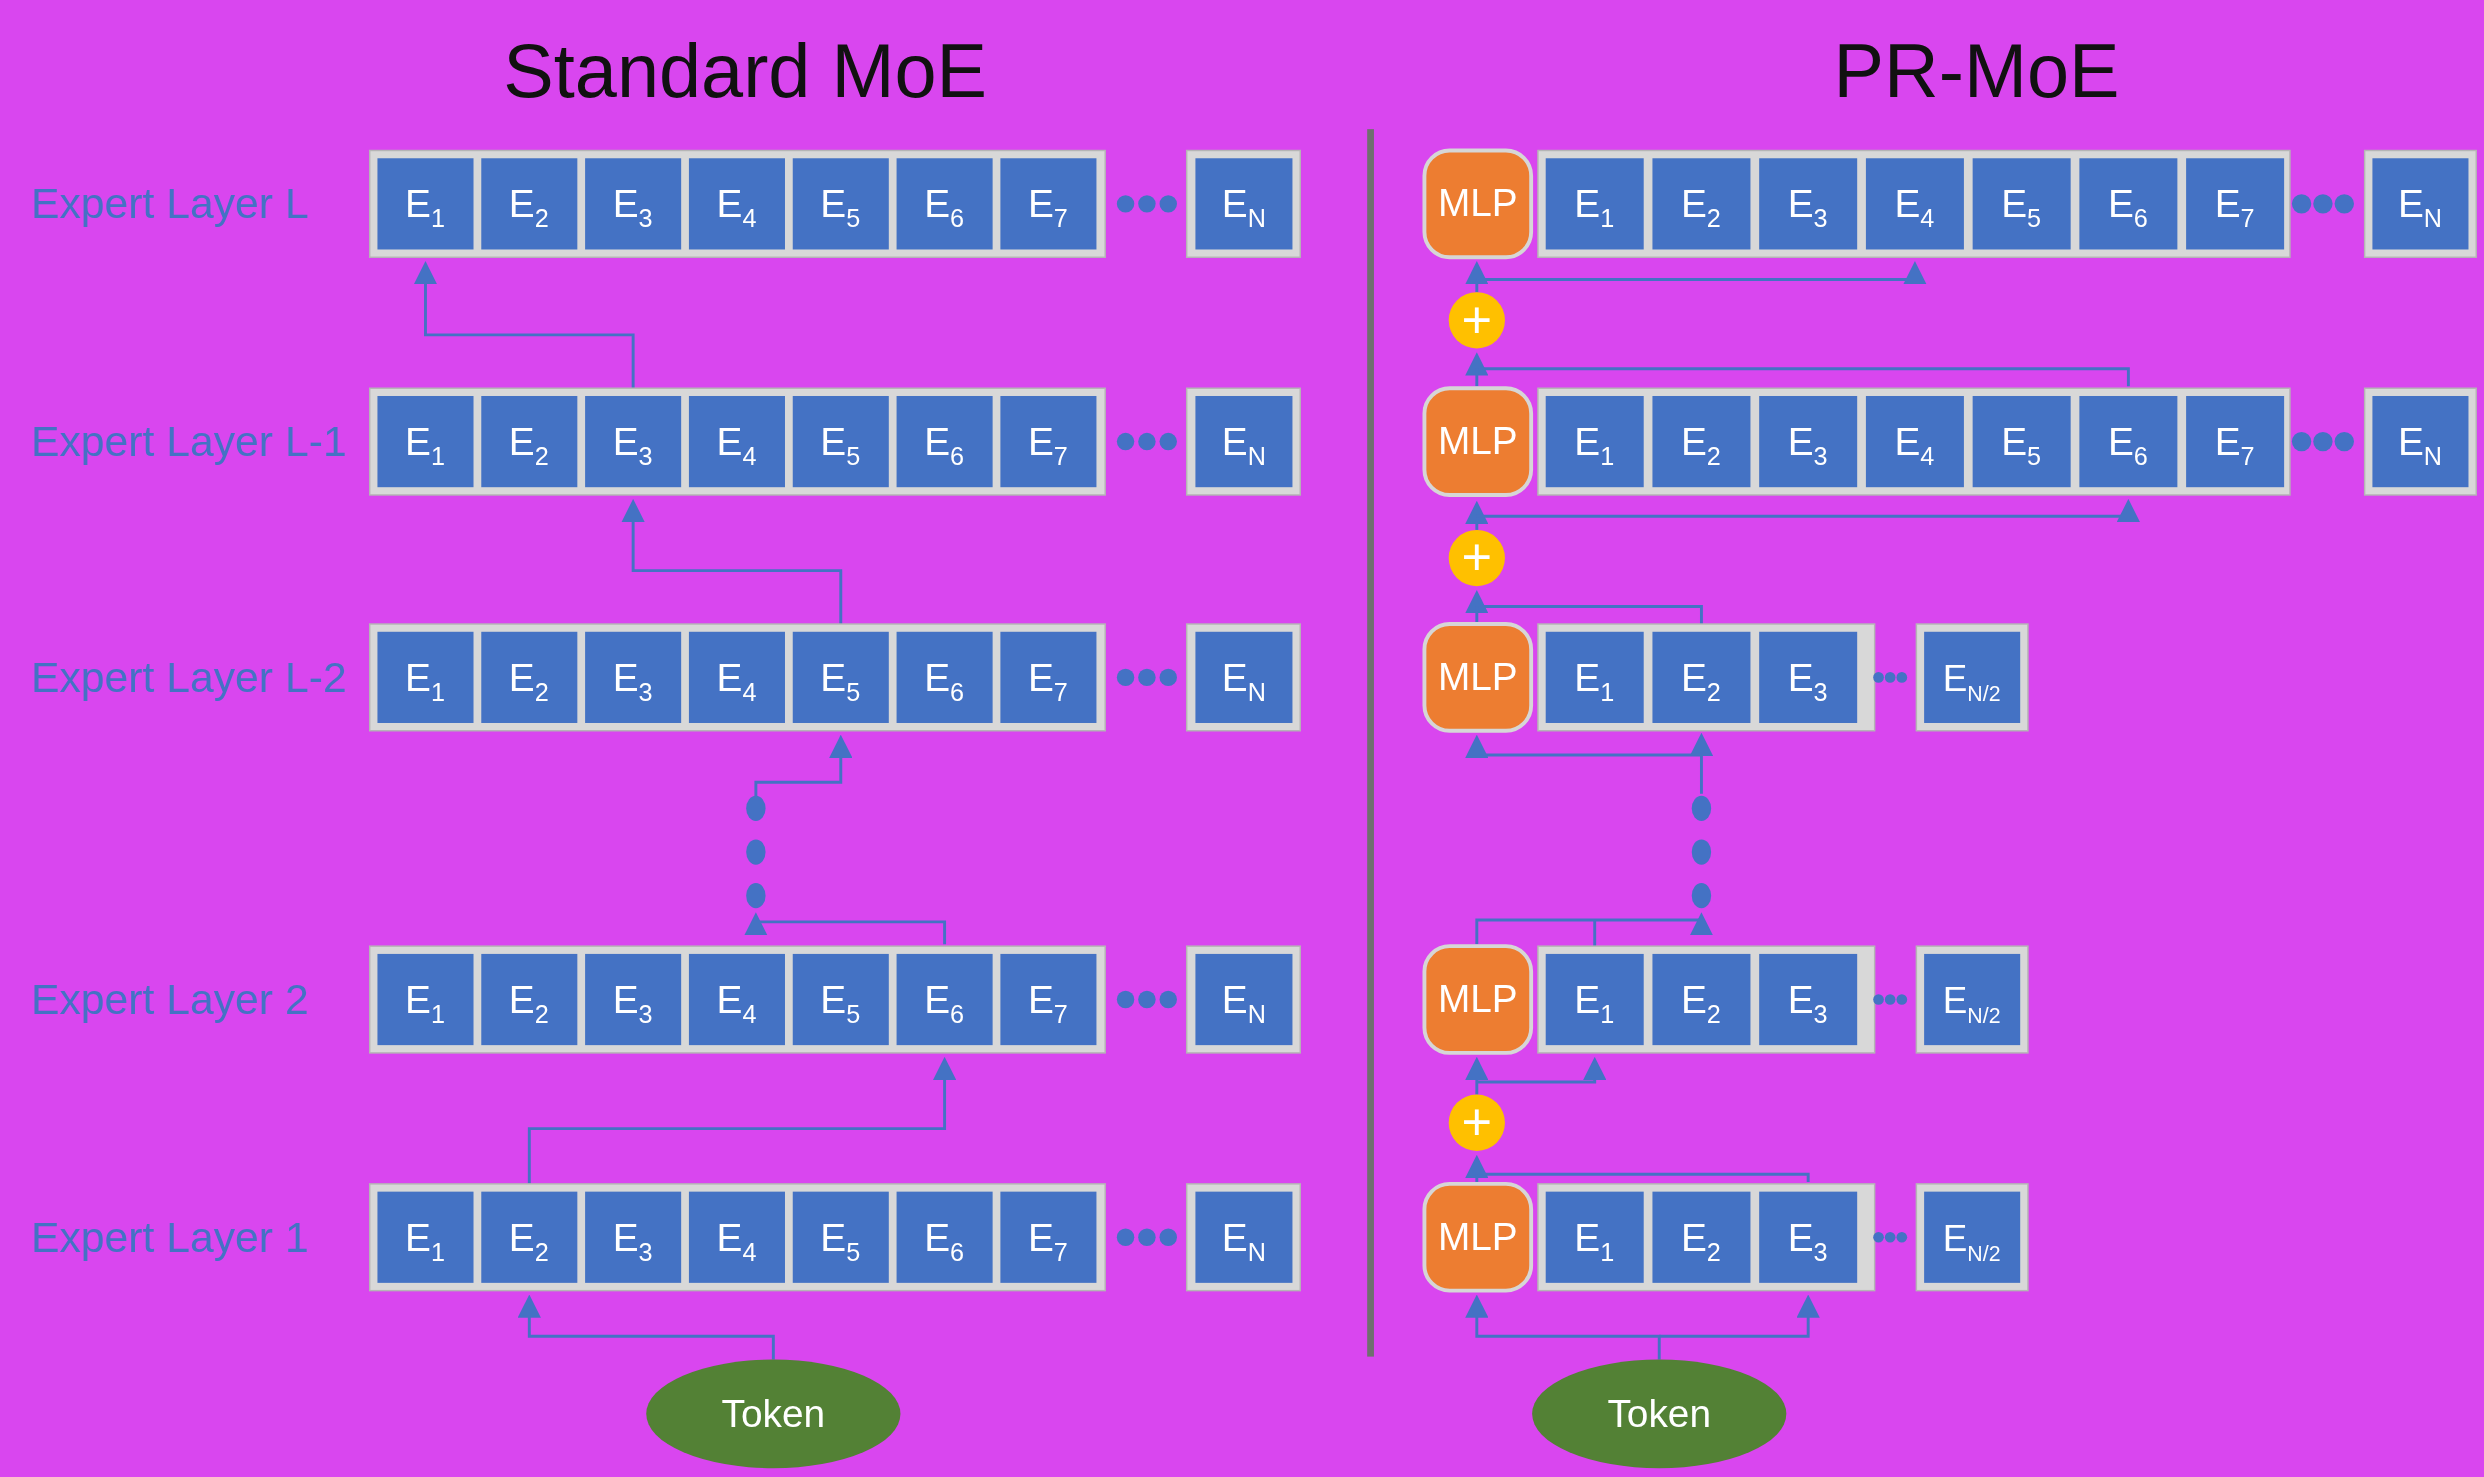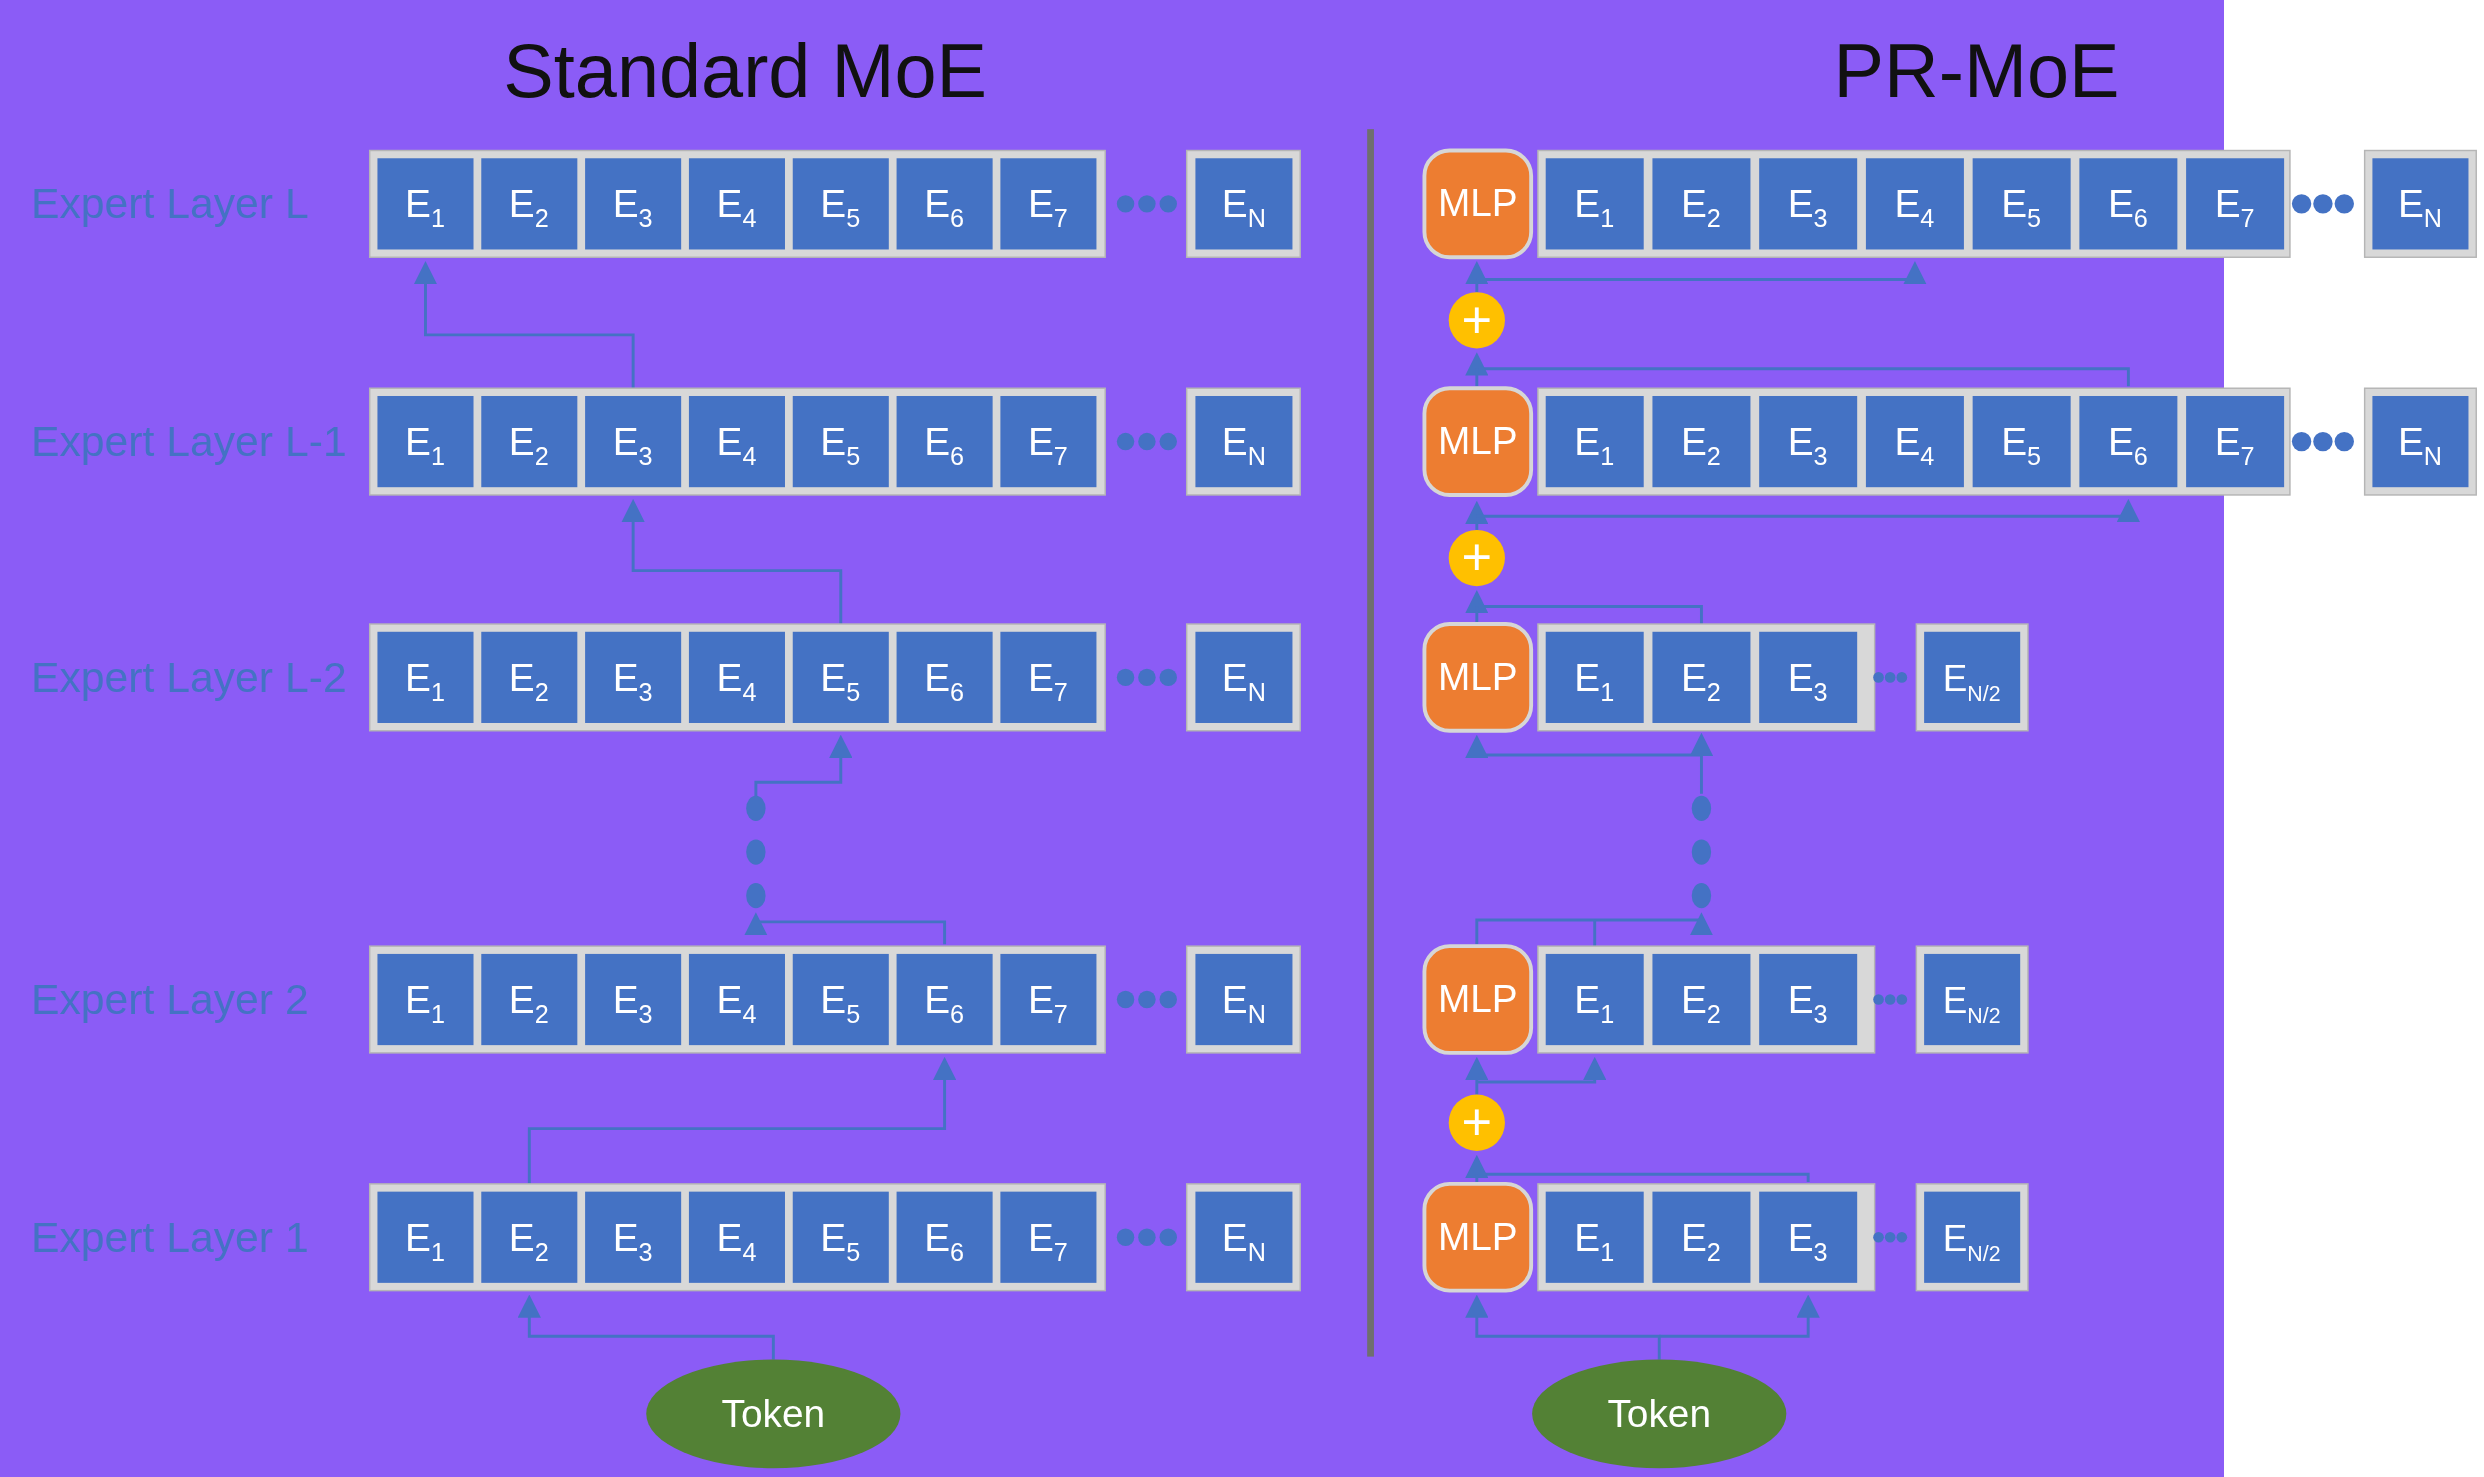--- a/index.html
+++ b/index.html
@@ -1,17 +1,17 @@
 <!DOCTYPE html>
 <html><head>
 <meta charset="utf-8">
 <style>
   html,body{margin:0;padding:0;background:#ffffff;}
   body{font-family:"Liberation Sans","DejaVu Sans",sans-serif;}
-  .stage{width:2224px;height:1478px;position:relative;background:#8b5cf6;}
+  .stage{width:2484px;height:1478px;position:relative;background:#d946ef;}
   svg{display:block;}
   text{font-family:"Liberation Sans","DejaVu Sans",sans-serif;}
   .title-text{fill:#111111;font-size:78px;}
   .row-label{fill:#4472C4;font-size:44px;}
   .token-text{fill:#ffffff;font-size:40px;}
 </style>
 </head>
 <body>
 
 <div class="stage">

